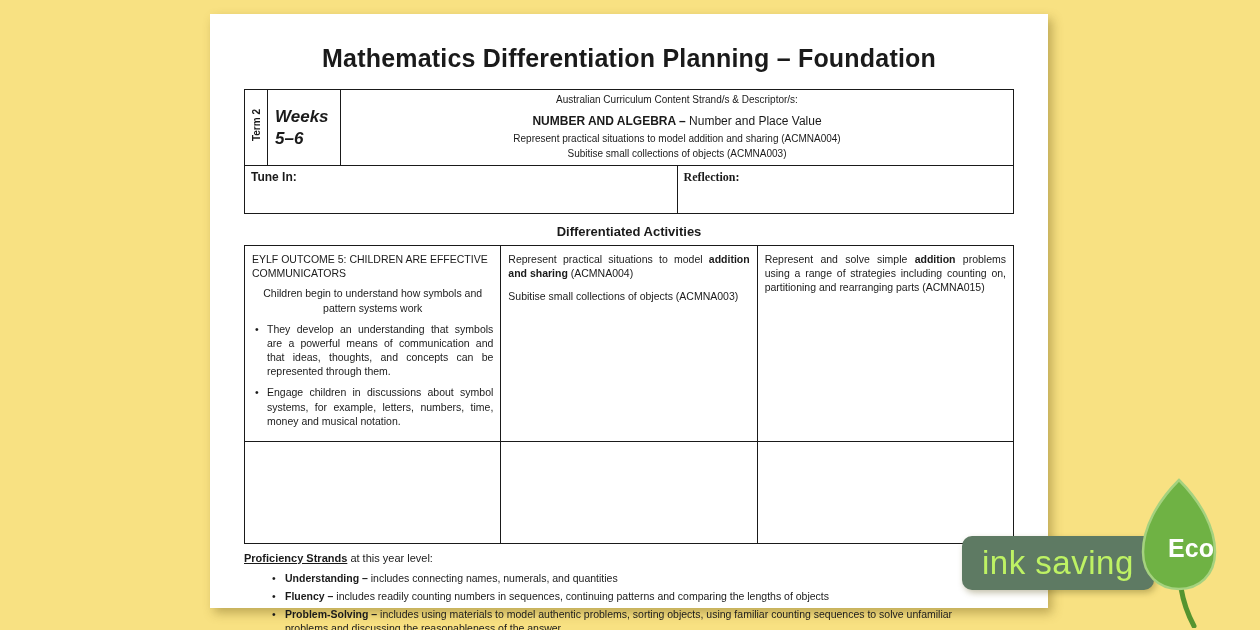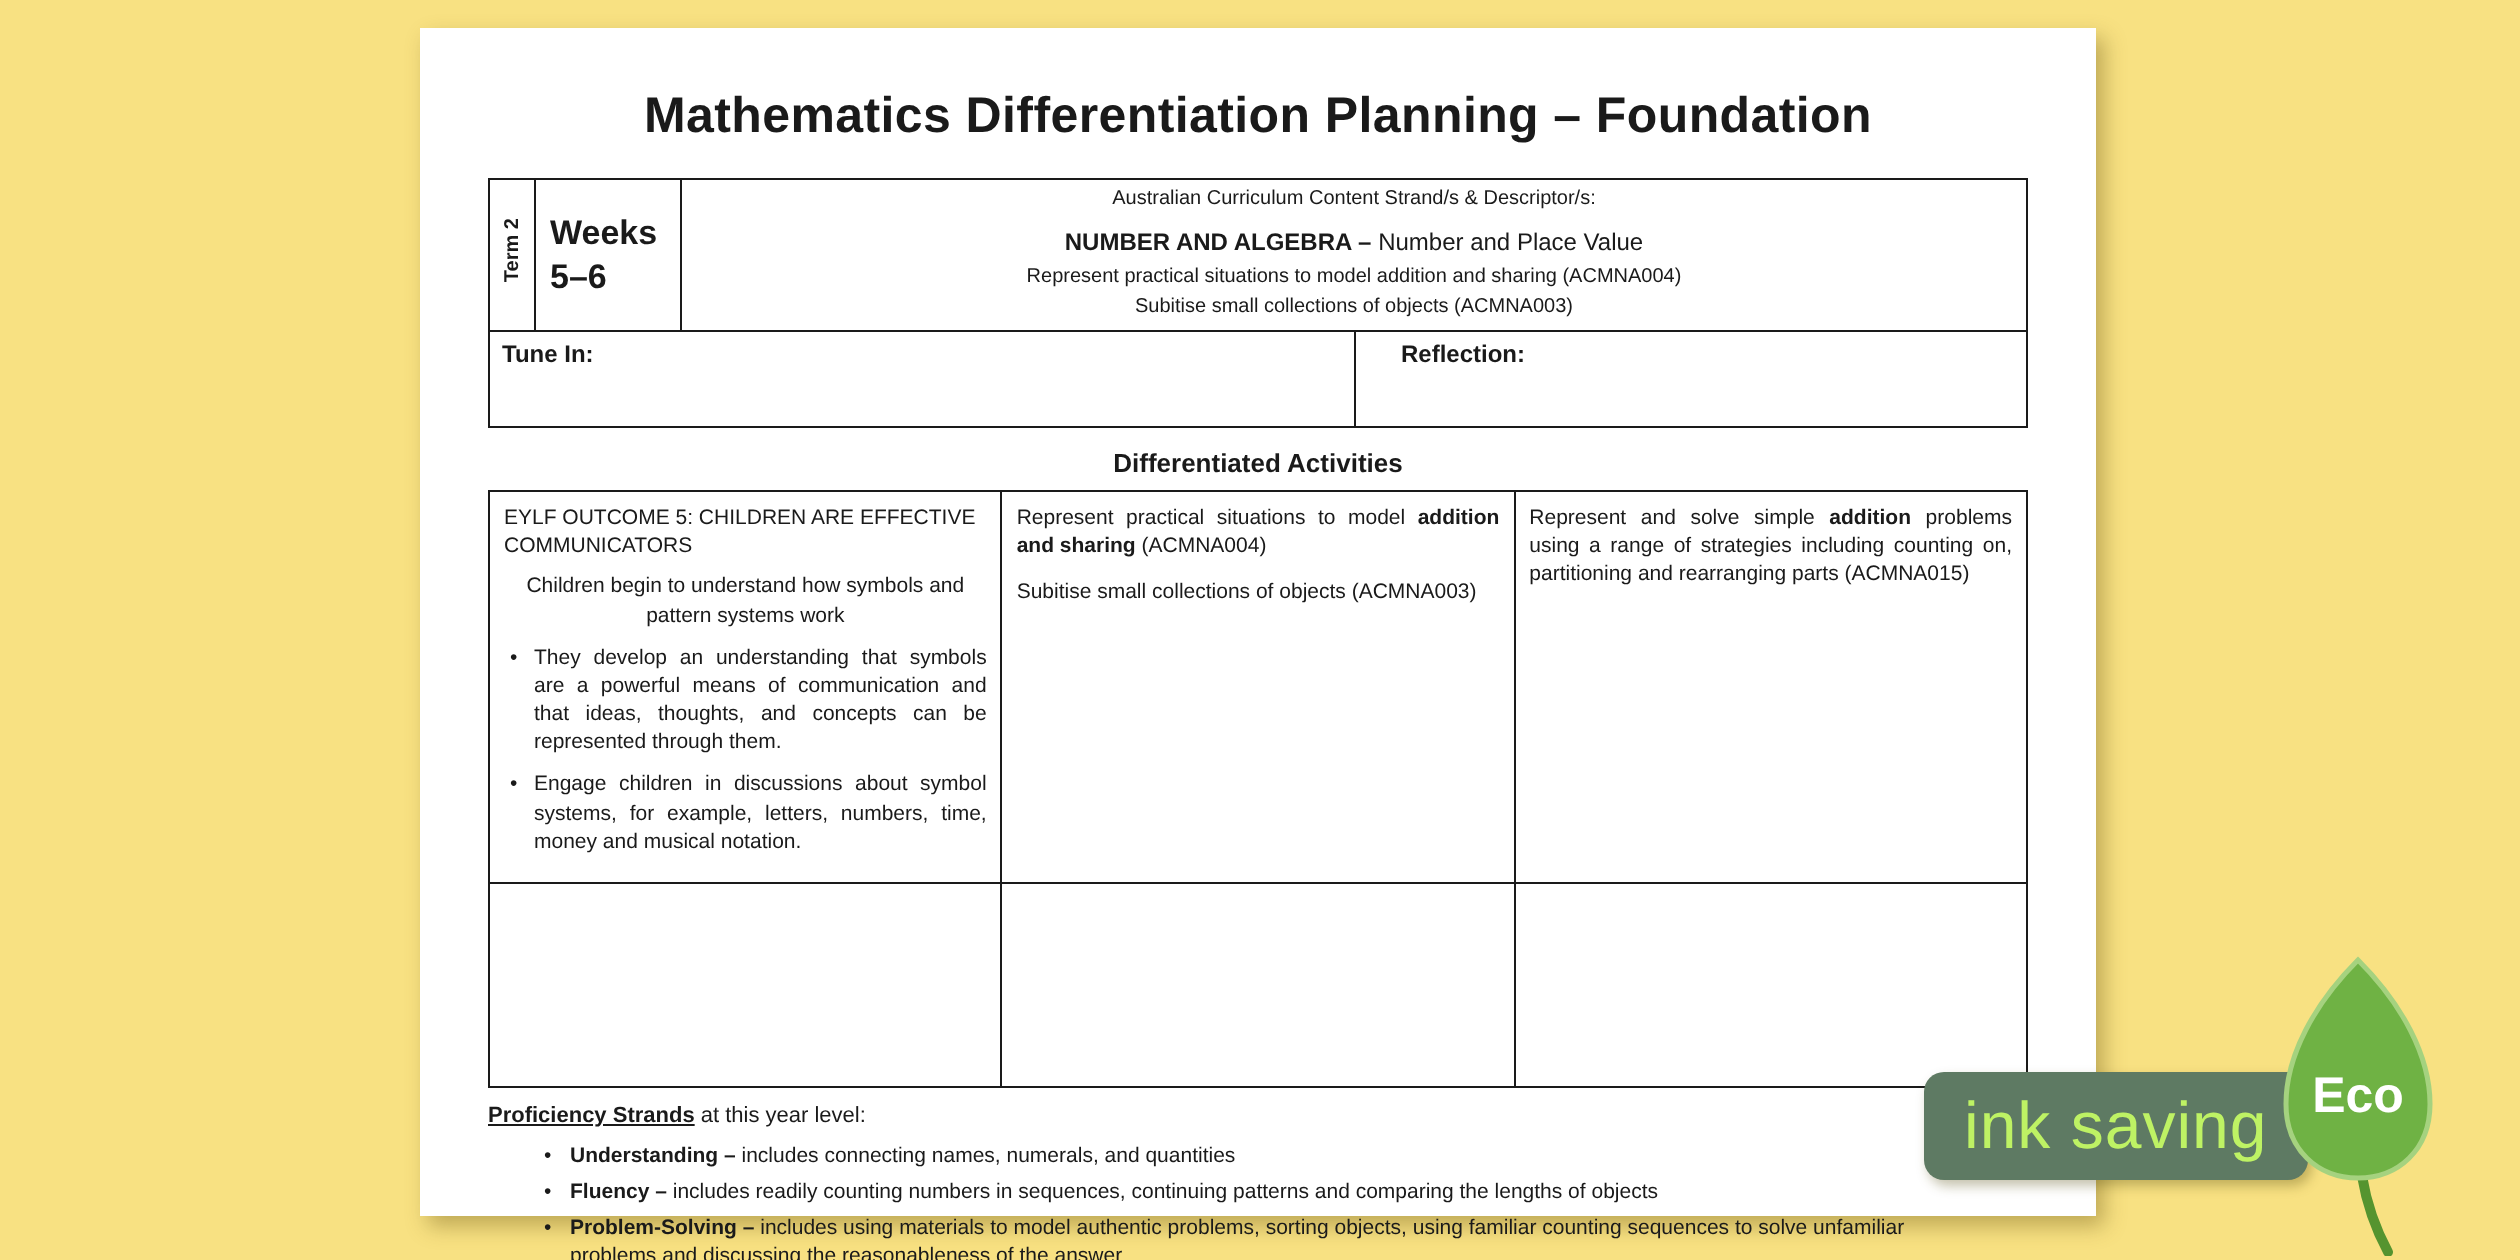--- a/index.html
+++ b/index.html
@@ -32,27 +32,27 @@
   
   .hdr-table td.term-cell { width:23px; height:66px; vertical-align:middle; text-align:center; padding:0; }
   .term-vert {
     writing-mode:vertical-rl;
     transform:rotate(180deg);
     font-weight:bold;
     font-size:10px;
     white-space:nowrap;
     display:inline-block;
   }
-  .hdr-table td.weeks-cell { width:73px; vertical-align:middle; padding-left:7px; font-weight:bold; font-size:17px; line-height:1.25; }
+  .hdr-table td.weeks-cell { width:73px; vertical-align:middle; padding-left:7px; font-weight:bold; font-size:17px; line-height:1.25;font-style:italic; }
   .hdr-table td.curr-cell { vertical-align:middle; text-align:center; padding:4px 10px;margin-top:13px; }
   .curr-heading { font-size:10px; margin-bottom:9px; }
   .curr-strand  { font-size:12px; margin-bottom:4px; }
   .curr-desc    { font-size:10px; line-height:1.45; }
   .tune-cell  { height:48px; padding:4px 6px; font-weight:bold; font-size:12px; }
-  .refl-cell  { width:256px; padding:4px 23px; font-weight:bold; font-size:12px; }
+  .refl-cell  { width:256px; padding:4px 6px; font-weight:bold; font-size:12px;font-family:Liberation Serif, serif; }
 
   .section-heading {
     text-align:center;
     font-weight:bold;
     font-size:13px;
     margin:10px 0 6px 0;
   }
 
   
   .act-table td.col-head { text-align:center; font-weight:bold; font-size:11px; padding:2px; vertical-align:middle; height:18px; }
@@ -82,21 +82,21 @@
     background:#5e7a63;
     border-radius:10px;
     display:flex; align-items:center;
     padding-left:20px;
     box-shadow:2px 3px 6px rgba(90,80,20,0.35);
   }
   .ink-pill span { color:#bef264; font-size:33px; letter-spacing:0.5px; }
   .leaf-wrap { position:absolute; left:174px; top:-60px; width:86px; height:152px; }
   .leaf-wrap svg { display:block; }
   .eco-text {
-    position:absolute; left:0; top:58px;
+    position:absolute; left:12px; top:58px;
     width:86px; text-align:center;
     color:#ffffff; font-weight:bold; font-size:25px;
   }
 </style>
 </head>
 <body>
 
 <div class="page">
 
   <div class="doc-title">Mathematics Differentiation Planning – Foundation</div>

